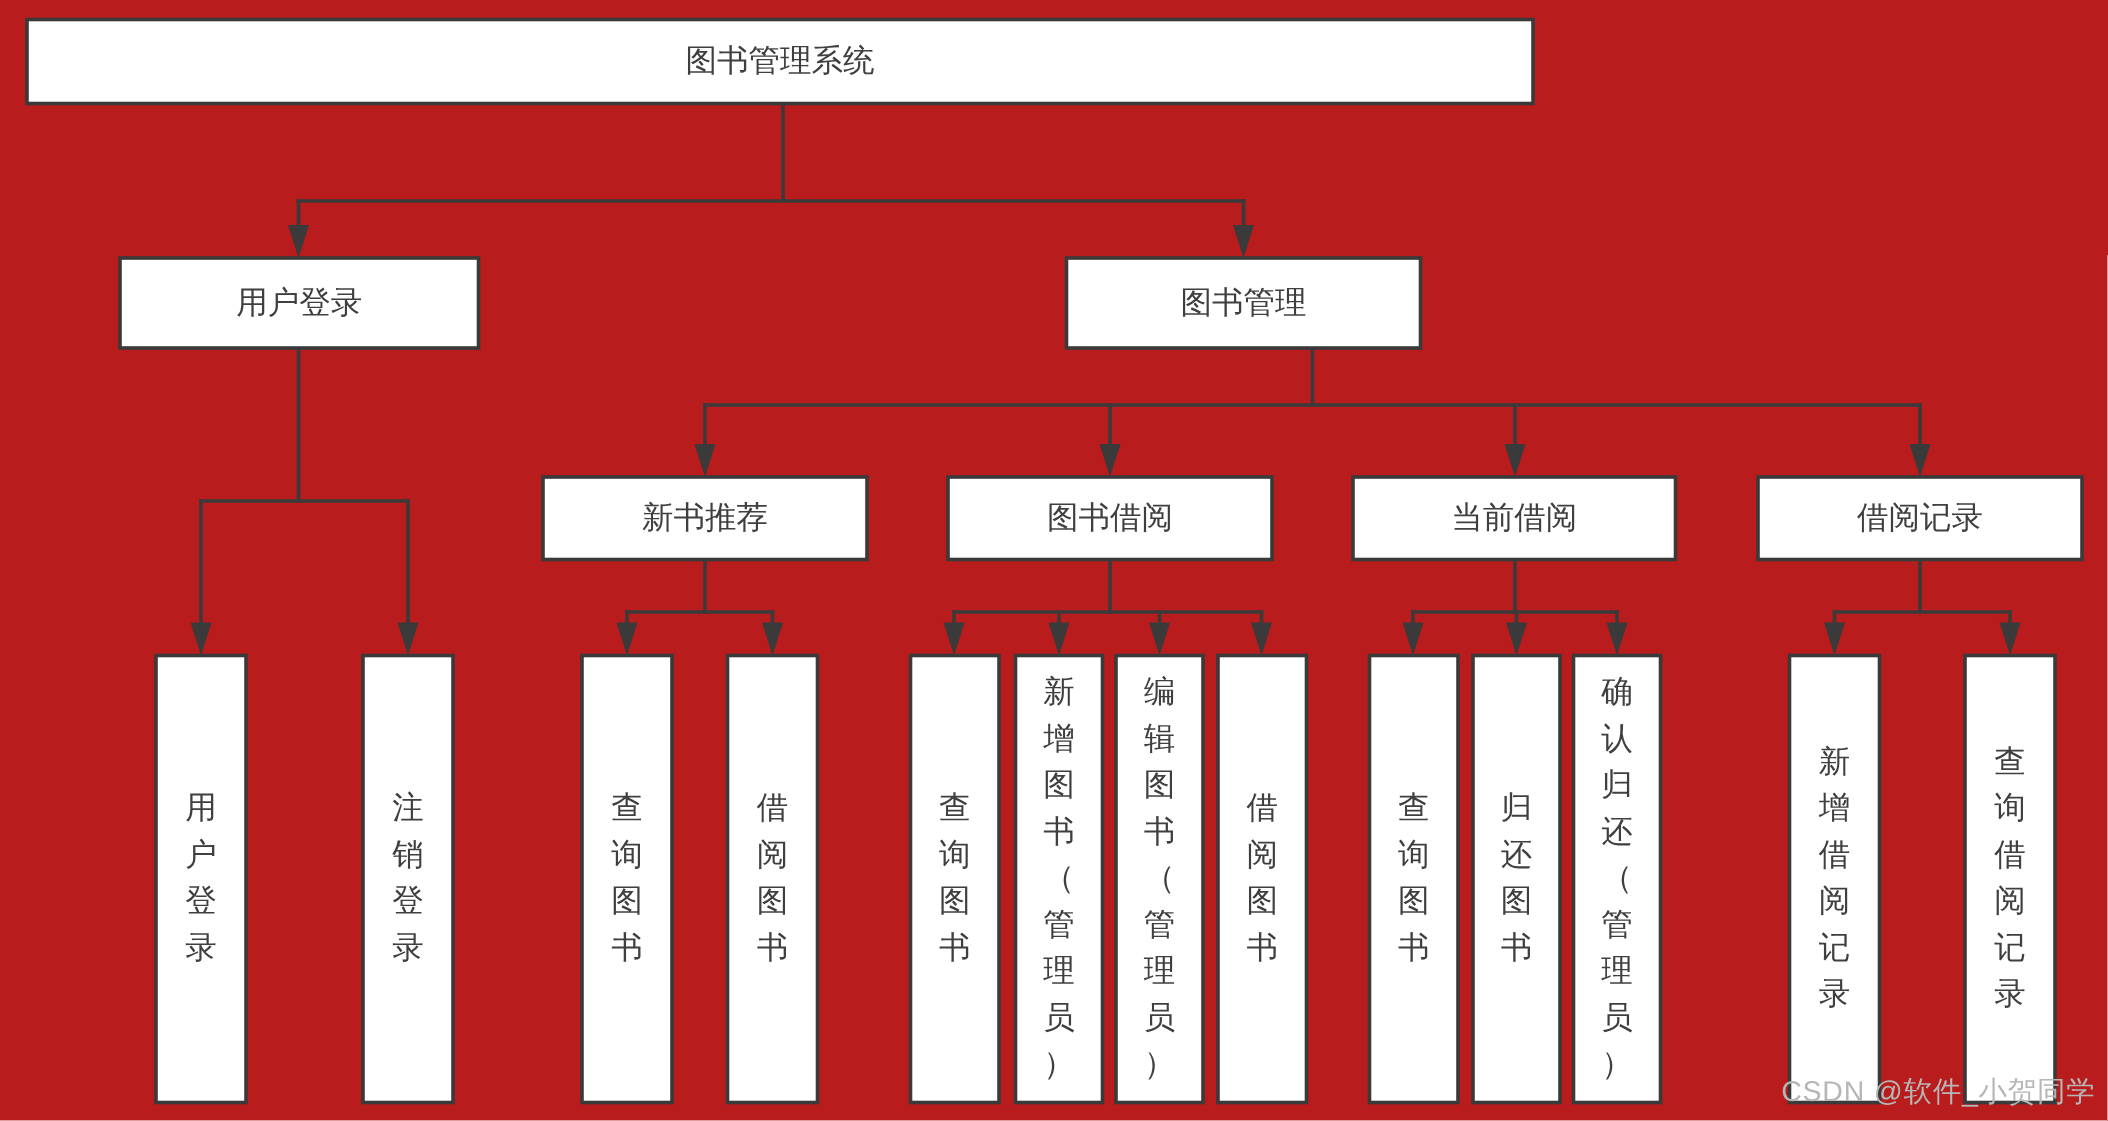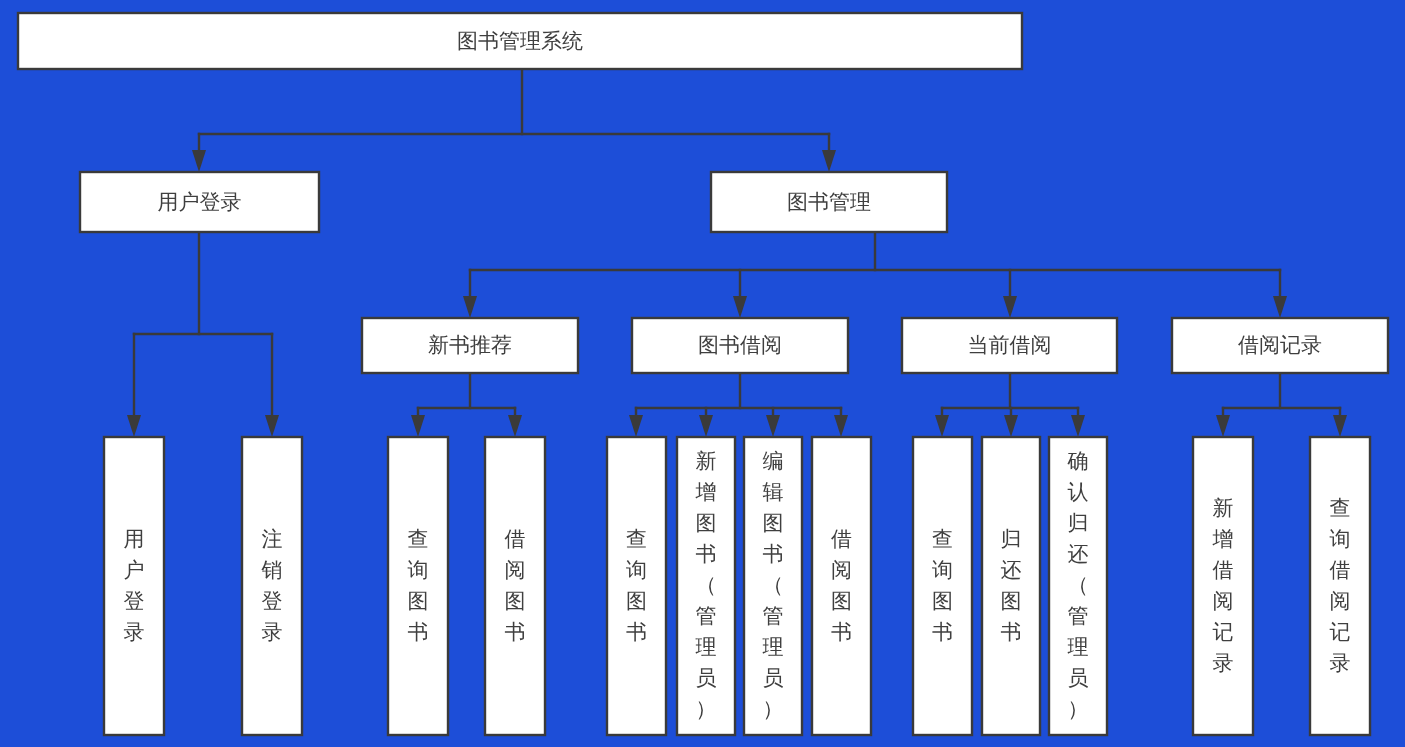--- a/index.html
+++ b/index.html
@@ -8,21 +8,21 @@
     padding: 0;
     background: #ffffff;
   }
   body {
     font-family: "Liberation Sans", "DejaVu Sans", sans-serif;
   }
   #diagram-root {
     position: relative;
     width: 1405px;
     height: 747px;
-    background: #1d4ed8;
+    background: #b91c1c;
     overflow: hidden;
   }
   svg.diagram-canvas {
     position: absolute;
     left: 0;
     top: 0;
     width: 1405px;
     height: 747px;
   }
   .node-box {
@@ -198,14 +198,15 @@
       <g>
         <rect x="1193" y="437" width="60" height="298" class="node-box" fill="#ffffff" stroke="#3a3a3a"></rect>
         <text x="1223" y="514.5" class="node-label-vertical" fill="#3f3f3f"><tspan x="1223" dy="0">新</tspan><tspan x="1223" dy="31">增</tspan><tspan x="1223" dy="31">借</tspan><tspan x="1223" dy="31">阅</tspan><tspan x="1223" dy="31">记</tspan><tspan x="1223" dy="31">录</tspan></text>
       </g>
       <g>
         <rect x="1310" y="437" width="60" height="298" class="node-box" fill="#ffffff" stroke="#3a3a3a"></rect>
         <text x="1340" y="514.5" class="node-label-vertical" fill="#3f3f3f"><tspan x="1340" dy="0">查</tspan><tspan x="1340" dy="31">询</tspan><tspan x="1340" dy="31">借</tspan><tspan x="1340" dy="31">阅</tspan><tspan x="1340" dy="31">记</tspan><tspan x="1340" dy="31">录</tspan></text>
       </g>
     </svg>
 
+  <div class="watermark">CSDN @软件_小贺同学</div>
 
 </div>
 
 </body></html>

